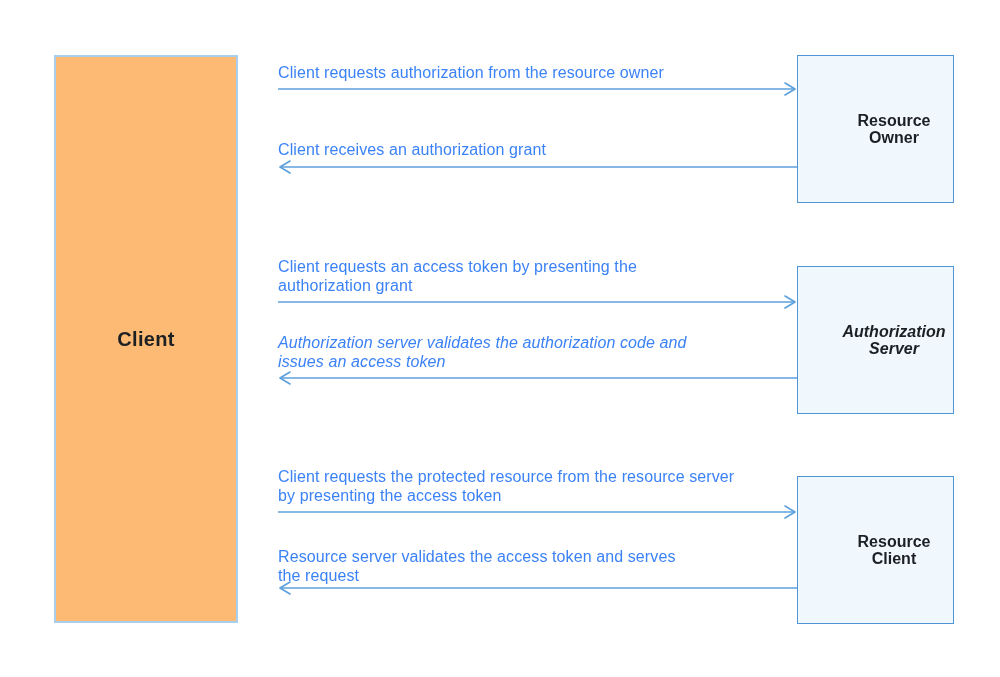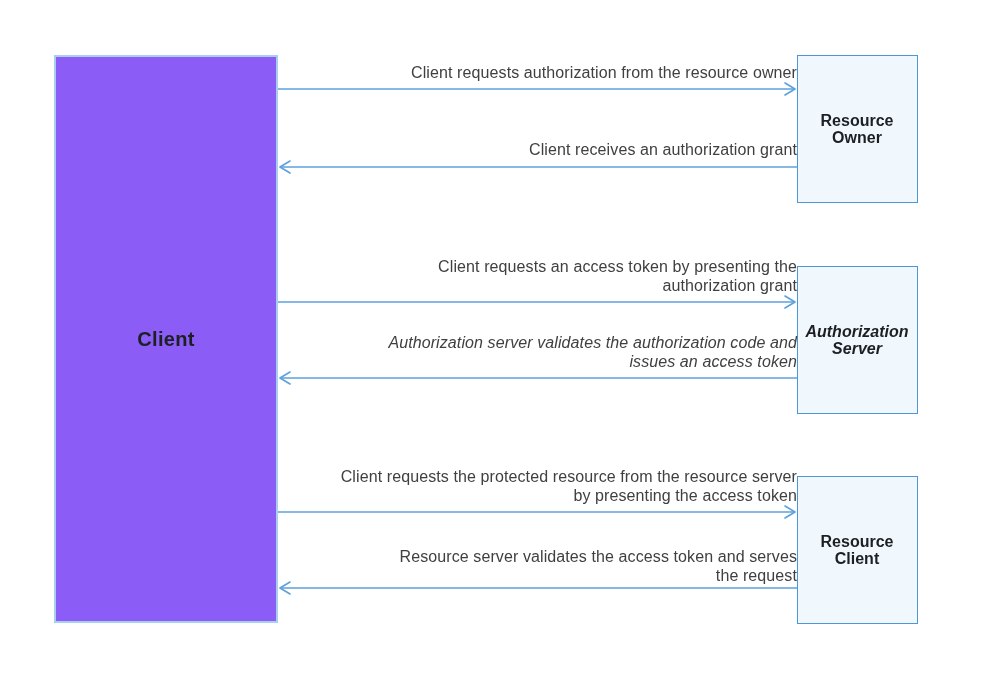--- a/index.html
+++ b/index.html
@@ -13,69 +13,69 @@
     width: 1000px;
     height: 677px;
     background: #ffffff;
     overflow: hidden;
   }
   
   .client-box {
     position: absolute;
     left: 54px;
     top: 55px;
-    width: 224px;
+    width: 184px;
     height: 568px;
-    background: #8b5cf6;
+    background: #fdba74;
     border: 2px solid #a9cfee;
     box-sizing: border-box;
     display: flex;
     align-items: center;
     justify-content: center;
   }
   .client-box .label {
     font-size: 20px;
     font-weight: bold;
     color: #1d2023;
     letter-spacing: 0.3px;
   }
   
   .actor-box {
     position: absolute;
     left: 797px;
-    width: 121px;
+    width: 157px;
     height: 148px;
     background: #f0f7fd;
     border: 1.5px solid #4e96d6;
     box-sizing: border-box;
     display: flex;
     align-items: center;
-    justify-content: flex-start;
+    justify-content: flex-end;
   }
   .actor-box .label {
     font-size: 16px;
     font-weight: bold;
     color: #1d2023;
     text-align: center;
     line-height: 17px;
     max-width: 118px;
   }
   .actor-owner  { top: 55px; }
   .actor-auth   { top: 266px; font-style: italic; }
   .actor-server { top: 476px; }
 
   
   .msg {
     position: absolute;
     left: 278px;
     width: 519px;
-    text-align: right;
+    text-align: left;
     font-size: 16px;
     line-height: 19px;
-    color: #404040;
+    color: #3b82f6;
     letter-spacing: 0.1px;
     white-space: pre-line;
   }
   .msg-1 { top: 63px; }
   .msg-2 { top: 140px; }
   .msg-3 { top: 257px; }
   .msg-4 { top: 333px; font-style: italic; }
   .msg-5 { top: 467px; }
   .msg-6 { top: 547px; }
 

